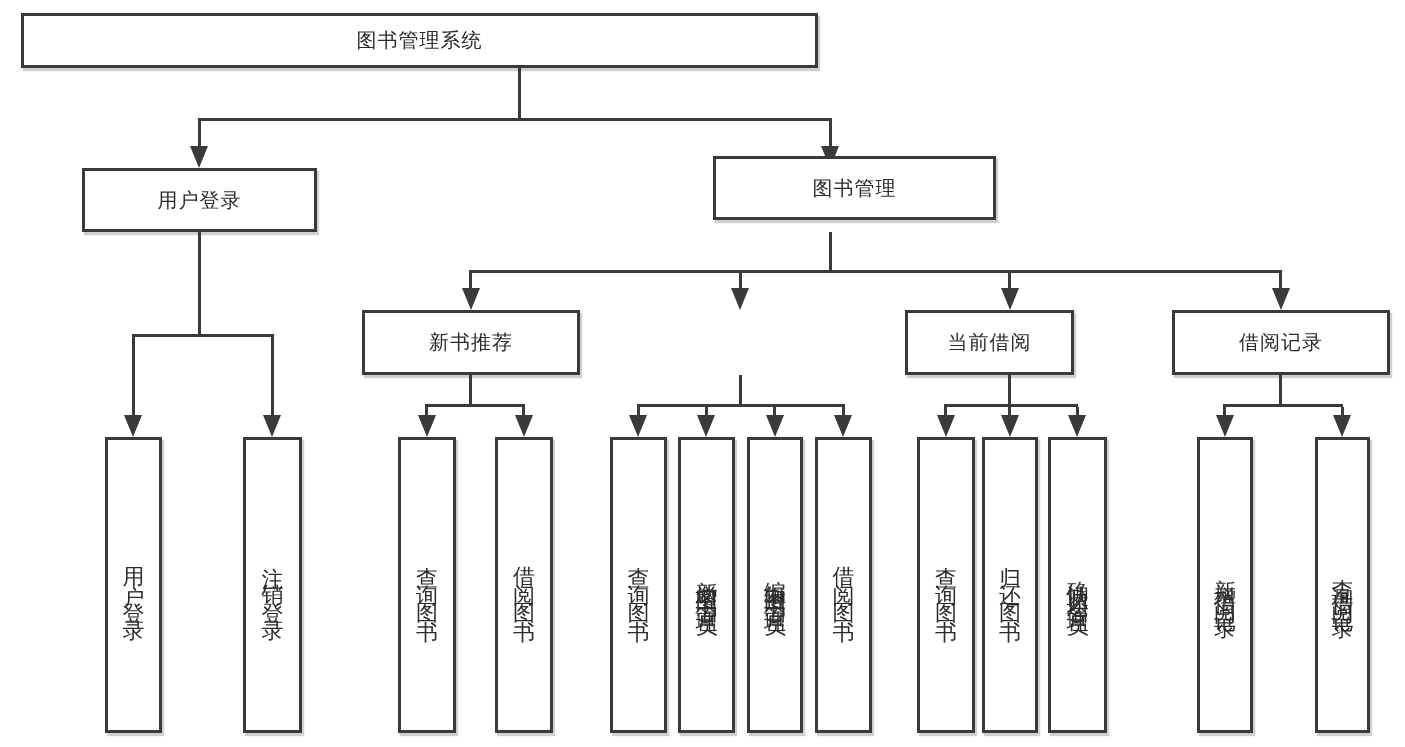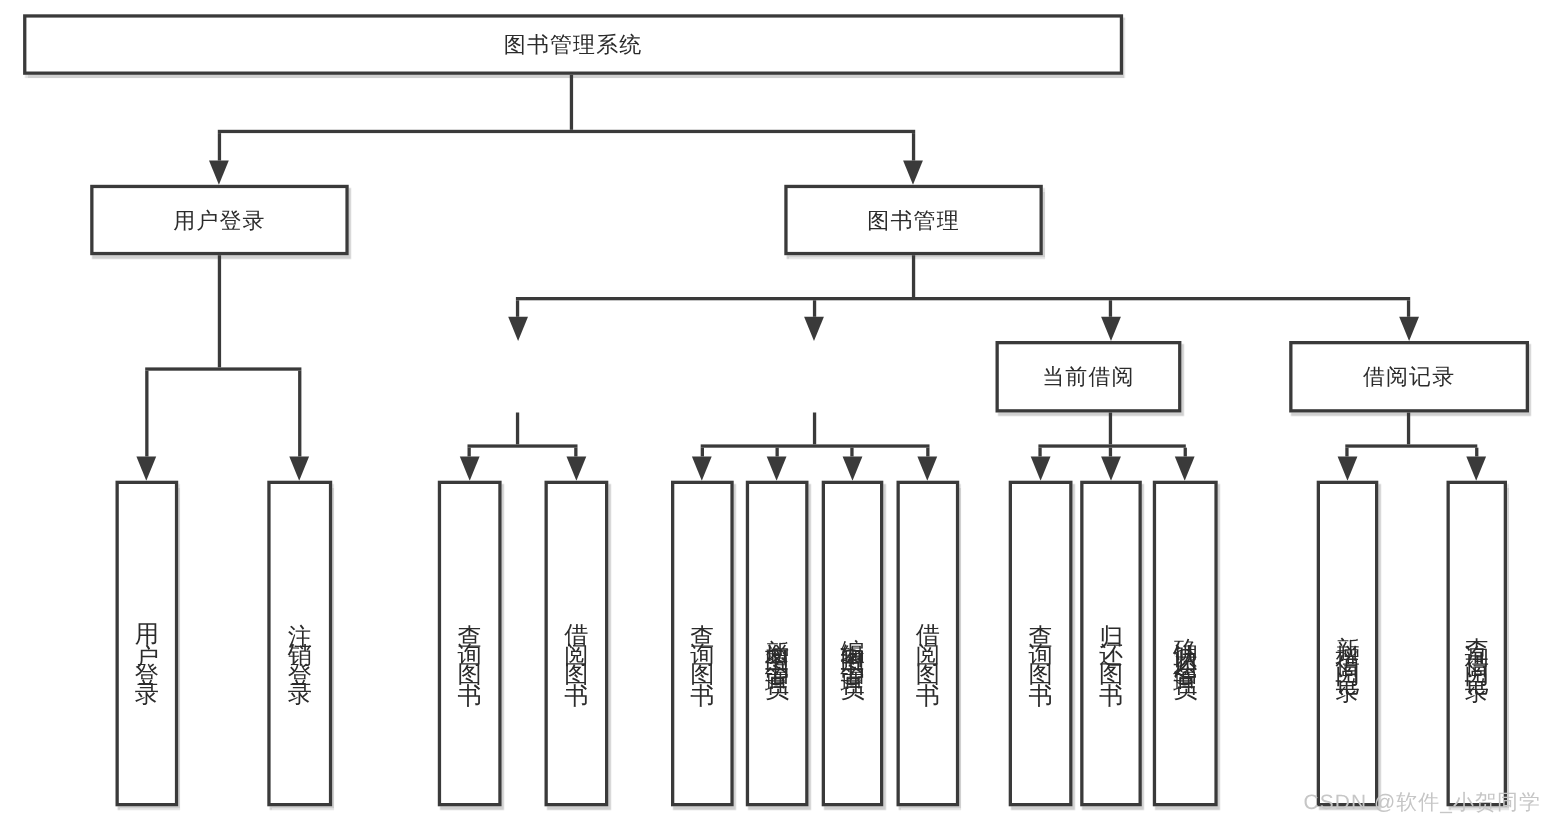--- a/index.html
+++ b/index.html
@@ -64,35 +64,35 @@
     color:var(--watermark);
     letter-spacing:1px;
     white-space:nowrap;
   }
 </style>
 </head>
 <body>
 
 <div id="canvas">
 
-  <div class="box" style="left:21px;top:13px;width:1000px;height:55px">
+  <div class="box" style="left:21px;top:13px;width:797px;height:55px">
     <span class="hlabel">图书管理系统</span>
   </div>
 
   <div class="v" style="left:518px;top:68px;height:50px"></div>
   <div class="h" style="left:198px;top:118px;width:634px"></div>
   <div class="v" style="left:198px;top:121px;height:25px"></div>
   <div class="v" style="left:829px;top:121px;height:25px"></div>
   <div class="arrow" style="left:190px;top:146px"></div>
   <div class="arrow" style="left:821px;top:146px"></div>
 
   <div class="box" style="left:82px;top:168px;width:235px;height:64px">
     <span class="hlabel">用户登录</span>
   </div>
-  <div class="box" style="left:713px;top:168px;width:235px;height:64px">
+  <div class="box" style="left:713px;top:156px;width:283px;height:64px">
     <span class="hlabel">图书管理</span>
   </div>
 
   <div class="v" style="left:198px;top:232px;height:102px"></div>
   <div class="h" style="left:132px;top:334px;width:142px"></div>
   <div class="v" style="left:132px;top:337px;height:78px"></div>
   <div class="v" style="left:271px;top:337px;height:78px"></div>
   <div class="arrow" style="left:124px;top:415px"></div>
   <div class="arrow" style="left:263px;top:415px"></div>
 
@@ -100,20 +100,23 @@
   <div class="h" style="left:469px;top:270px;width:813px"></div>
   <div class="v" style="left:469px;top:273px;height:15px"></div>
   <div class="v" style="left:739px;top:273px;height:15px"></div>
   <div class="v" style="left:1008px;top:273px;height:15px"></div>
   <div class="v" style="left:1279px;top:273px;height:15px"></div>
   <div class="arrow" style="left:462px;top:288px"></div>
   <div class="arrow" style="left:731px;top:288px"></div>
   <div class="arrow" style="left:1001px;top:288px"></div>
   <div class="arrow" style="left:1272px;top:288px"></div>
 
+  <div class="box" style="left:362px;top:310px;width:218px;height:65px">
+    <span class="hlabel">新书推荐</span>
+  </div>
   <div class="box" style="left:905px;top:310px;width:169px;height:65px">
     <span class="hlabel">当前借阅</span>
   </div>
   <div class="box" style="left:1172px;top:310px;width:218px;height:65px">
     <span class="hlabel">借阅记录</span>
   </div>
 
   <div class="v" style="left:469px;top:375px;height:29px"></div>
   <div class="h" style="left:425px;top:404px;width:100px"></div>
   <div class="v" style="left:425px;top:407px;height:8px"></div>
@@ -185,15 +188,14 @@
     <span class="vlabel ls-narrow">确认归还（管理员）</span>
   </div>
 
   <div class="leaf" style="left:1197px;width:56px">
     <span class="vlabel ls-mid">新增借阅记录</span>
   </div>
   <div class="leaf" style="left:1315px;width:55px">
     <span class="vlabel ls-mid">查询借阅记录</span>
   </div>
 
-  <div class="watermark">CSDN @软件_小贺同学</div>
 
 </div>
 
 </body></html>

